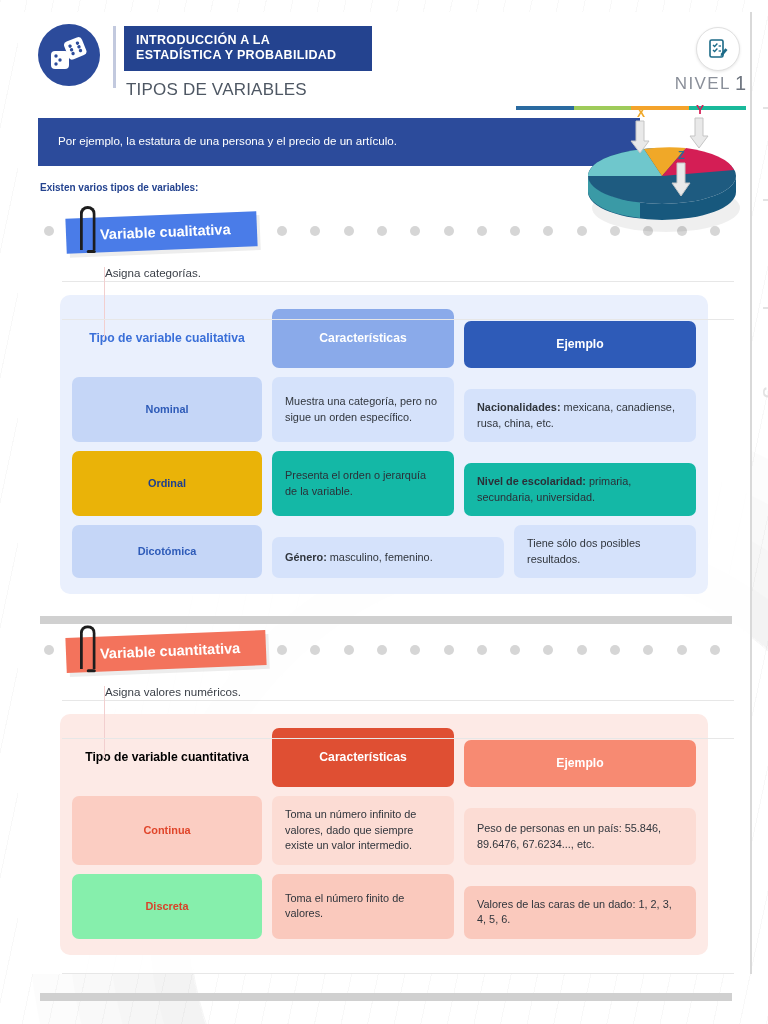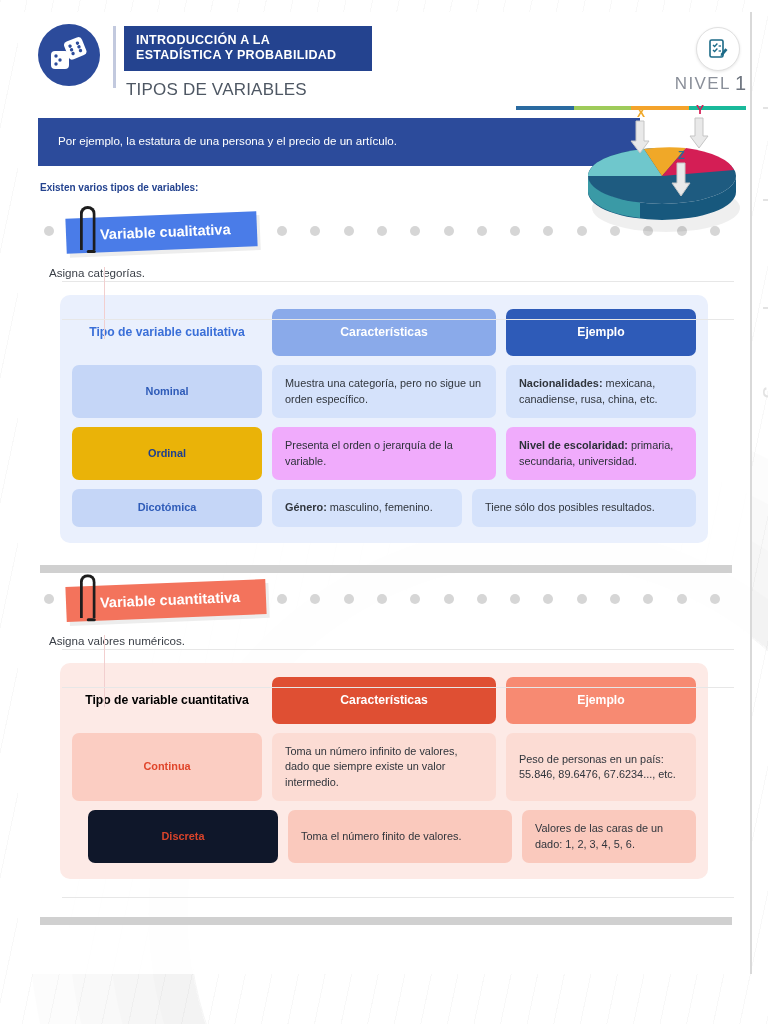--- a/index.html
+++ b/index.html
@@ -160,21 +160,21 @@
     border-bottom: none;
     z-index: 3;
     transform: rotate(2.3deg);
   }
   .clip::after {
     content:""; position:absolute; left: 3.5px; bottom: -3.2px;
     width: 9px; height: 3.2px; background: #1d1d1d;
     border-radius: 2px;
   }
   .sec-desc {
-    margin: 16px 0 0 49px;
+    margin: 16px 0 0 105px;
     font-size: 11.6px; color: #3a3f47;
   }
   .rule {
     position: absolute; left: 62px; width: 672px; height: 1px;
     background: #e7e7e7;
   }
   .vline {
     position: absolute; width: 1px; background: #f0cfcf;
   }
 
@@ -184,44 +184,44 @@
     width: 648px;
     border-radius: 10px;
     padding: 14px 12px 16px 12px;
   }
   .table-card.qual { background: #eaf0fd; }
   .table-card.quant { background: #fdeae6; }
   .trow { display: flex; gap: 10px; margin-bottom: 9px; }
   .trow:last-child { margin-bottom: 0; }
   .cell { border-radius: 7px; padding: 11px 13px; font-size: 10.9px; line-height: 1.42; }
   .c1 { width: 190px; display:flex; align-items:center; justify-content:center; text-align:center; font-weight:bold; }
-  .c2 { width: 224px; display:flex; align-items:center; }
-  .c3 { flex: 1; display:flex; align-items:center; }
+  .c2 { width: 182px; display:flex; align-items:center; }
+  .c3 { flex: 1; display:flex; align-items:center;margin-top:12px; }
 
   
   .hdr .c1 { background: transparent; font-size: 12.2px; line-height:1.35; }
   .hdr .c2, .hdr .c3 {
     justify-content:center; text-align:center;
     color:#fff; font-weight:bold; font-size:12.2px; padding:15px 10px;
   }
   .qual .hdr .c1 { color:#3a6fd8; }
   .qual .hdr .c2 { background:#8aaaea; }
   .qual .hdr .c3 { background:#2e5bb8; }
   .quant .hdr .c1 { color:#000000; }
   .quant .hdr .c2 { background:#df4f33; }
   .quant .hdr .c3 { background:#f78a72; }
 
   
   .qual .r-a .c1 { background:#c5d6f7; color:#2e5bb8; }
   .qual .r-a .c2, .qual .r-a .c3 { background:#d5e2fb; color:#30353c; }
   .qual .r-b .c1 { background:#eab308; color:#1e3f8f; }
-  .qual .r-b .c2, .qual .r-b .c3 { background:#f0abfc; color:#2b3038;border-radius:7px; }
+  .qual .r-b .c2, .qual .r-b .c3 { background:#14b8a6; color:#2b3038;border-radius:7px; }
   .quant .r-a .c1 { background:#fbcdc2; color:#e0452a; }
   .quant .r-a .c2, .quant .r-a .c3 { background:#fcdcd4; color:#30353c; }
-  .quant .r-b .c1 { background:#0f172a; color:#d8432a;margin-left:16px; }
+  .quant .r-b .c1 { background:#86efac; color:#d8432a; }
   .quant .r-b .c2, .quant .r-b .c3 { background:#fac9bd; color:#30353c; }
 
   .sep-bar {
     position: absolute; left: 40px; width: 692px; height: 8px;
     background: #d0d0d0;
   }
 </style>
 </head>
 <body>
 

